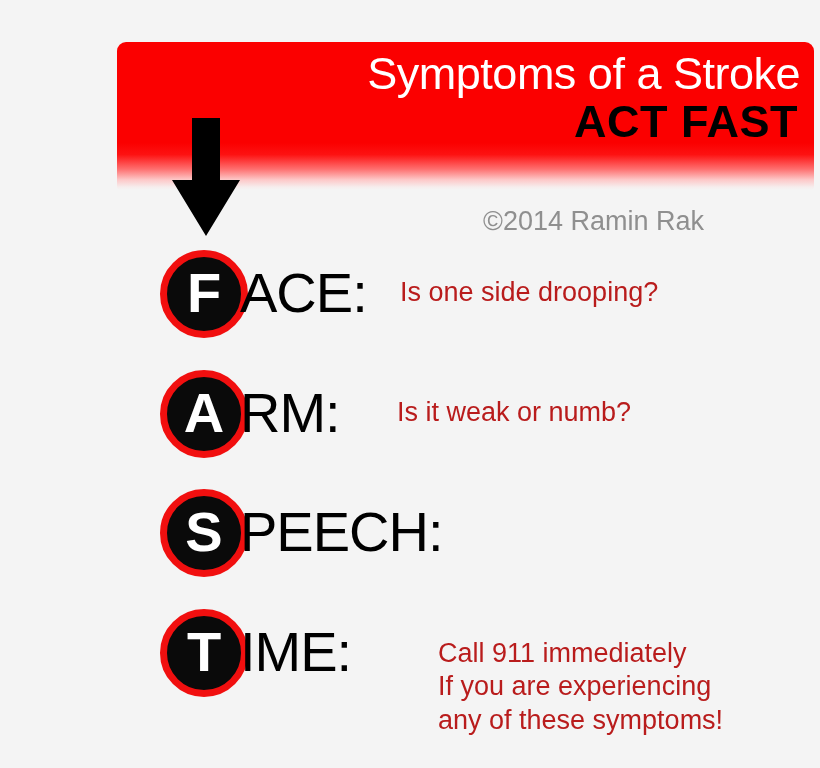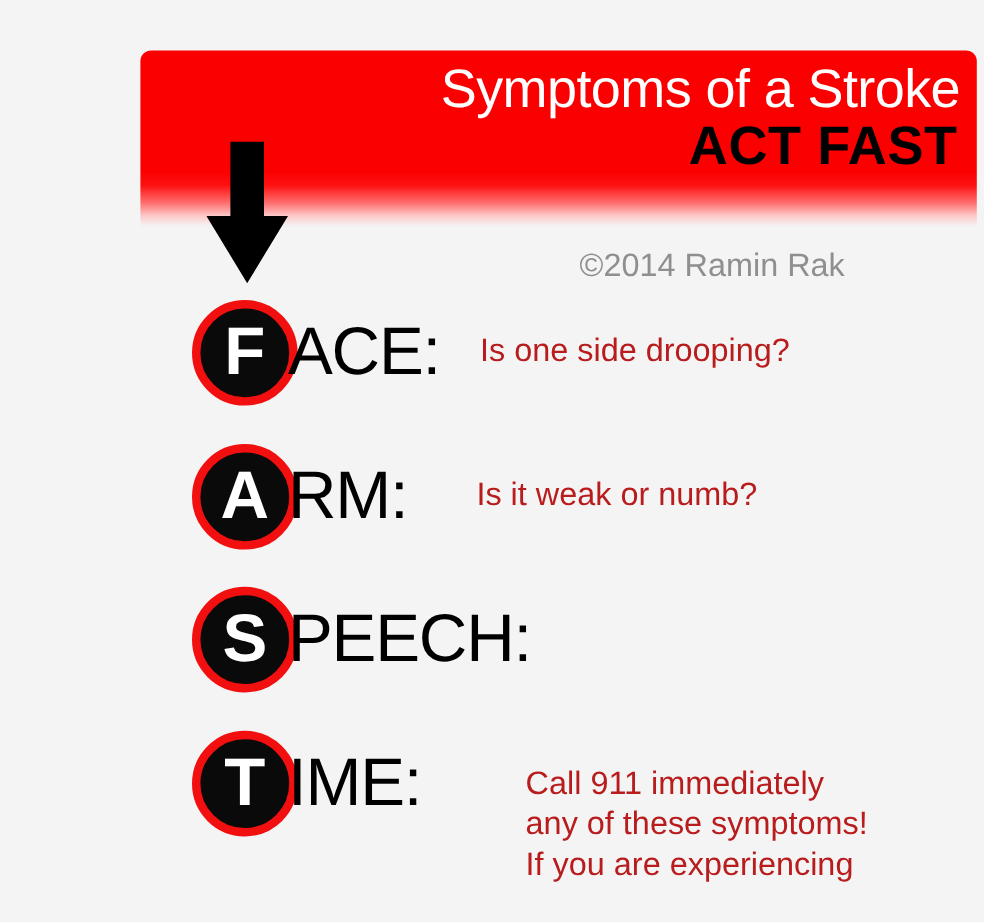--- a/index.html
+++ b/index.html
@@ -221,18 +221,18 @@
     </div>
   </div>
 
   <div class="row row-time">
     <div class="badge">
       <span class="badge-letter">T</span>
     </div>
     <div class="word">IME:</div>
     <div class="desc desc-time">
       <span class="desc-line">Call 911 immediately</span>
+      <span class="desc-line">If you are experiencing</span>
       <span class="desc-line">any of these symptoms!</span>
-      <span class="desc-line">If you are experiencing</span>
     </div>
   </div>
 
 </div>
 
 </body></html>

